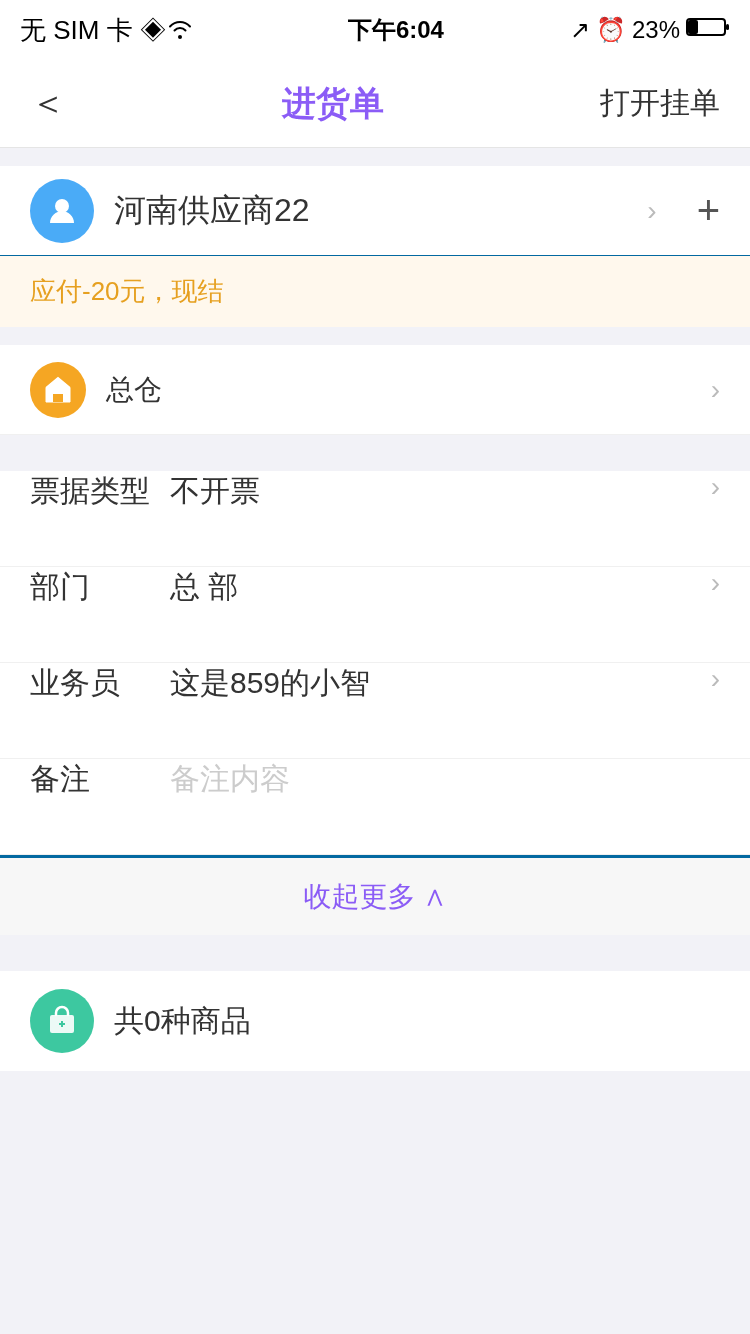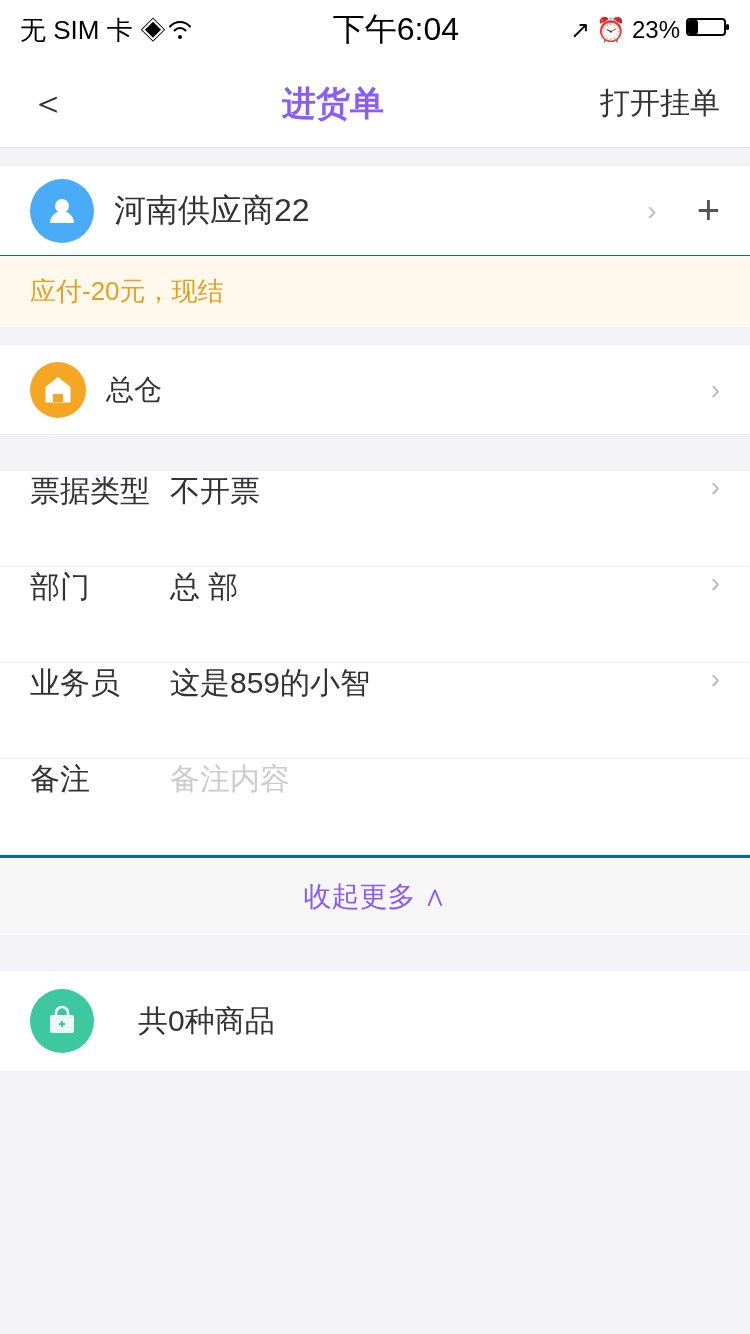--- a/index.html
+++ b/index.html
@@ -19,21 +19,21 @@
       height: 60px;
       background: #fff;
       display: flex;
       align-items: center;
       justify-content: space-between;
       padding: 0 20px;
       font-size: 26px;
       color: #000;
     }
     .status-left { display: flex; align-items: center; gap: 0; }
-    .status-center { font-size: 32px; font-weight: 400; margin-left: 28px; }
+    .status-center { font-size: 24px; font-weight: 700; margin-left: 28px; }
     .status-right { display: flex; align-items: center; gap: 6px; font-size: 24px; }
 
     
     .nav-bar {
       width: 750px;
       height: 88px;
       background: #fff;
       display: flex;
       align-items: center;
       justify-content: space-between;
@@ -190,21 +190,20 @@
     }
 
     
     .product-bar {
       background: #fff;
       display: flex;
       align-items: center;
       padding: 20px 30px;
       margin-top: 18px;
       height: 100px;
-      gap: 24px;
     }
     .product-icon {
       width: 64px;
       height: 64px;
       border-radius: 50%;
       background: #3DC8A0;
       display: flex;
       align-items: center;
       justify-content: center;
       margin-right: 20px;

